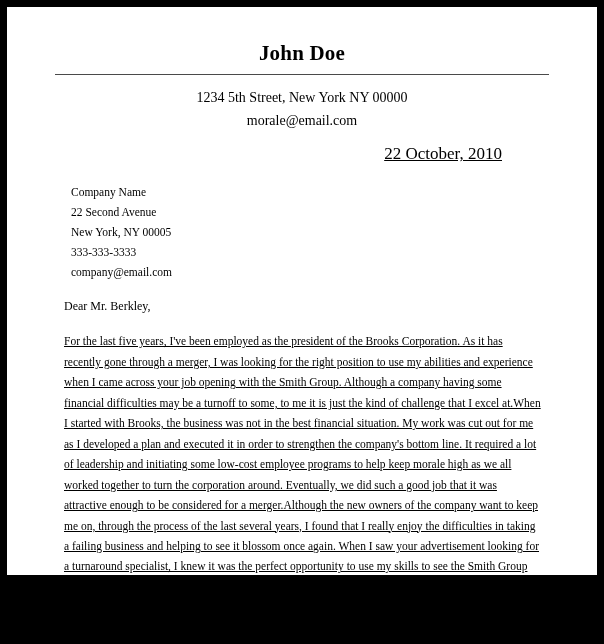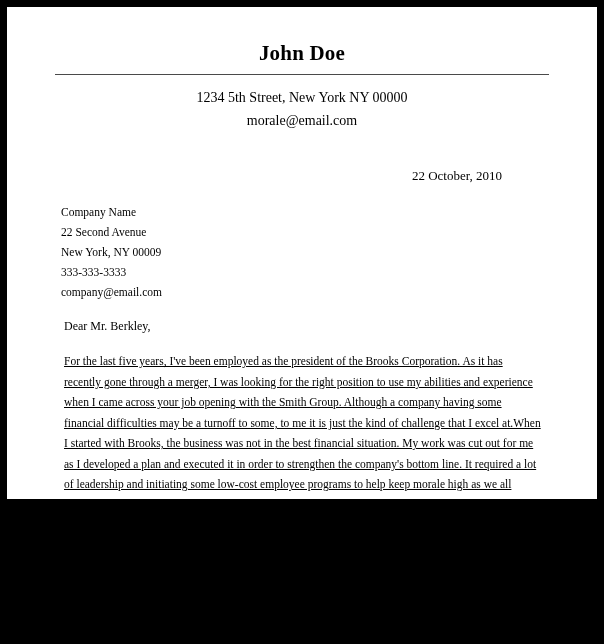--- a/index.html
+++ b/index.html
@@ -9,21 +9,21 @@
     height: 644px;
     background: #000000;
     font-family: "Liberation Serif", serif;
   }
 
   #page-frame {
     position: absolute;
     left: 7px;
     top: 7px;
     width: 590px;
-    height: 492px;
+    height: 568px;
     background: #ffffff;
     overflow: hidden;
   }
 
   .letter {
     position: absolute;
     left: 48px;
     top: 0;
     width: 494px;
     height: 100%;
@@ -50,31 +50,32 @@
   .contact-block {
     margin-top: 12px;
     text-align: center;
     font-size: 14px;
     color: #000000;
     line-height: 1.62;
   }
 
   
   .date-line {
-    margin-top: 36px;
+    margin-top: 12px;
     text-align: right;
-    font-size: 13px;
+    font-size: 17px;
     color: #000000;
     padding-right: 47px;
+    text-decoration: underline;
   }
 
   
   .recipient-block {
     margin-top: 19px;
-    margin-left: 6px;
+    margin-left: 16px;
     font-size: 11.5px;
     color: #000000;
     line-height: 1.72;
   }
 
   
   .salutation {
     margin-top: 17px;
     margin-left: 9px;
     font-size: 12px;
@@ -106,21 +107,21 @@
     <div class="contact-block">
       <div>1234 5th Street, New York NY 00000</div>
       <div>morale@email.com</div>
     </div>
 
     <div class="date-line">22 October, 2010</div>
 
     <div class="recipient-block">
       <div>Company Name</div>
       <div>22 Second Avenue</div>
-      <div>New York, NY 00009</div>
+      <div>New York, NY 00005</div>
       <div>333-333-3333</div>
       <div>company@email.com</div>
     </div>
 
     <div class="salutation">Dear Mr. Berkley,</div>
 
     <div class="body-paragraph">For the last five years, I've been employed as the president of the Brooks Corporation. As it has recently gone through a merger, I was looking for the right position to use my abilities and experience when I came across your job opening with the Smith Group. Although a company having some financial difficulties may be a turnoff to some, to me it is just the kind of challenge that I excel at.When I started with Brooks, the business was not in the best financial situation. My work was cut out for me as I developed a plan and executed it in order to strengthen the company's bottom line. It required a lot of leadership and initiating some low-cost employee programs to help keep morale high as we all worked together to turn the corporation around. Eventually, we did such a good job that it was attractive enough to be considered for a merger.Although the new owners of the company want to keep me on, through the process of the last several years, I found that I really enjoy the difficulties in taking a failing business and helping to see it blossom once again. When I saw your advertisement looking for a turnaround specialist, I knew it was the perfect opportunity to use my skills to see the Smith Group through to financial stability and growth. I look forward to meeting with you in person so that we can talk in more detail about your specific needs and how I can be of assistance. Thank you for your time.</div>
 
   </div>
 </div>

